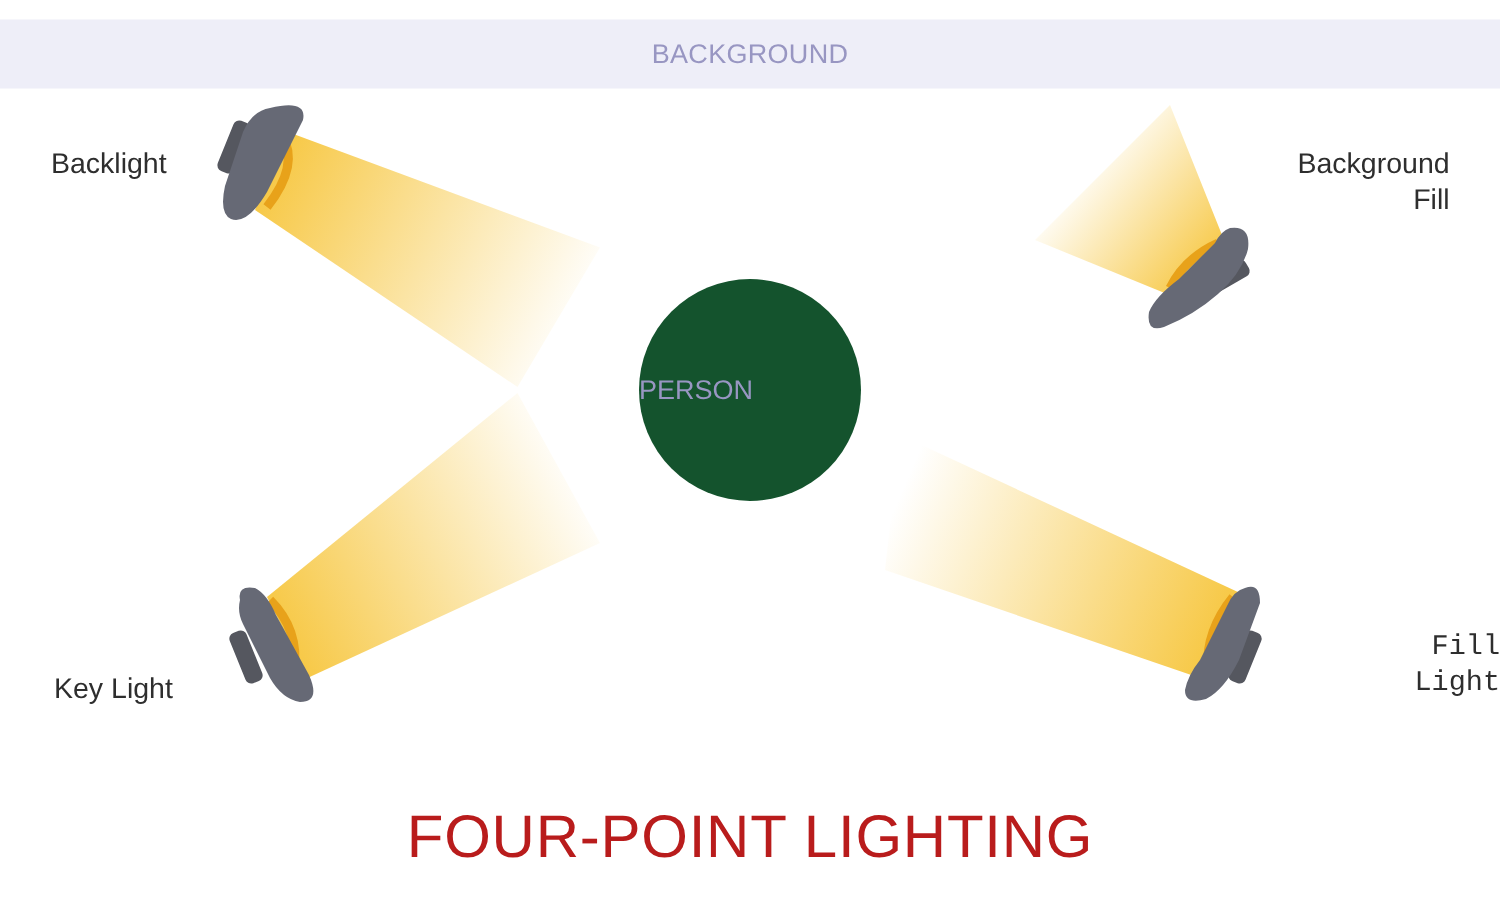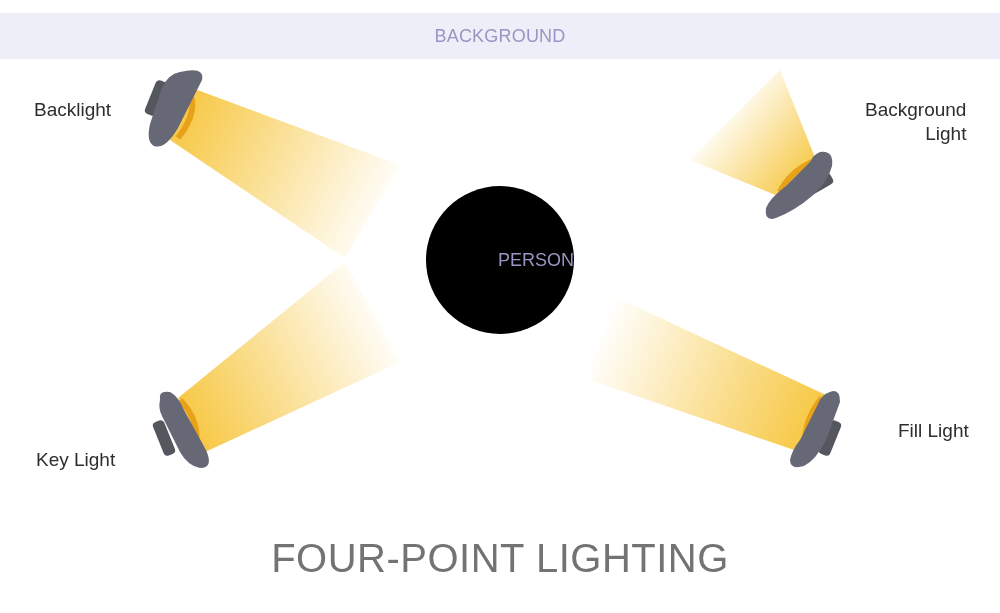--- a/index.html
+++ b/index.html
@@ -3,26 +3,26 @@
   <meta charset="utf-8">
   <style>
     html, body { margin: 0; padding: 0; background: #ffffff; }
     body { width: 1000px; height: 613px; position: relative; overflow: hidden;
            font-family: "Liberation Sans", sans-serif; }
     .bg-band { position: absolute; left: 0; top: 13px; width: 1000px; height: 46px;
                background: #eeeef8; display: flex; align-items: center; justify-content: center; }
     .bg-band span { color: #9896c2; font-size: 18px; letter-spacing: 0.2px; }
     .diagram { position: absolute; left: 0; top: 0; }
     .person { position: absolute; left: 426px; top: 186px; width: 148px; height: 148px;
-              border-radius: 50%; background: #000000; display: flex; align-items: center;
-              justify-content: flex-end; }
+              border-radius: 50%; background: #14532d; display: flex; align-items: center;
+              justify-content: flex-start; }
     .person span { color: #9896c2; font-size: 18px; }
     .label { position: absolute; color: #2e2e2e; font-size: 19px; line-height: 24px; text-align: right; }
     .title { position: absolute; left: 0; width: 1000px; top: 536px; text-align: center;
-             color: #737373; font-size: 40px; letter-spacing: 0.5px; }
+             color: #b91c1c; font-size: 40px; letter-spacing: 0.5px; }
   </style>
 </head>
 <body>
 
 <div class="bg-band">
   <span>BACKGROUND</span>
 </div>
 
 <svg class="diagram" width="1000" height="613" viewBox="0 0 1000 613">
   <defs>
@@ -77,18 +77,18 @@
   </g>
 </svg>
 
 <div class="person">
   <span>PERSON</span>
 </div>
 
 <div class="label" style="left:34px; top:98px;">Backlight</div>
 <div class="label" style="left:865px; top:98px;">
   <div>Background</div>
-  <div>Light</div>
+  <div>Fill</div>
 </div>
 <div class="label" style="left:36px; top:419px;margin-top:29px;">Key Light</div>
-<div class="label" style="left:898px; top:419px;">Fill Light</div>
+<div class="label" style="left:898px; top:419px;font-family:Liberation Mono, monospace;">Fill Light</div>
 
 <div class="title">FOUR-POINT LIGHTING</div>
 
 </body></html>

